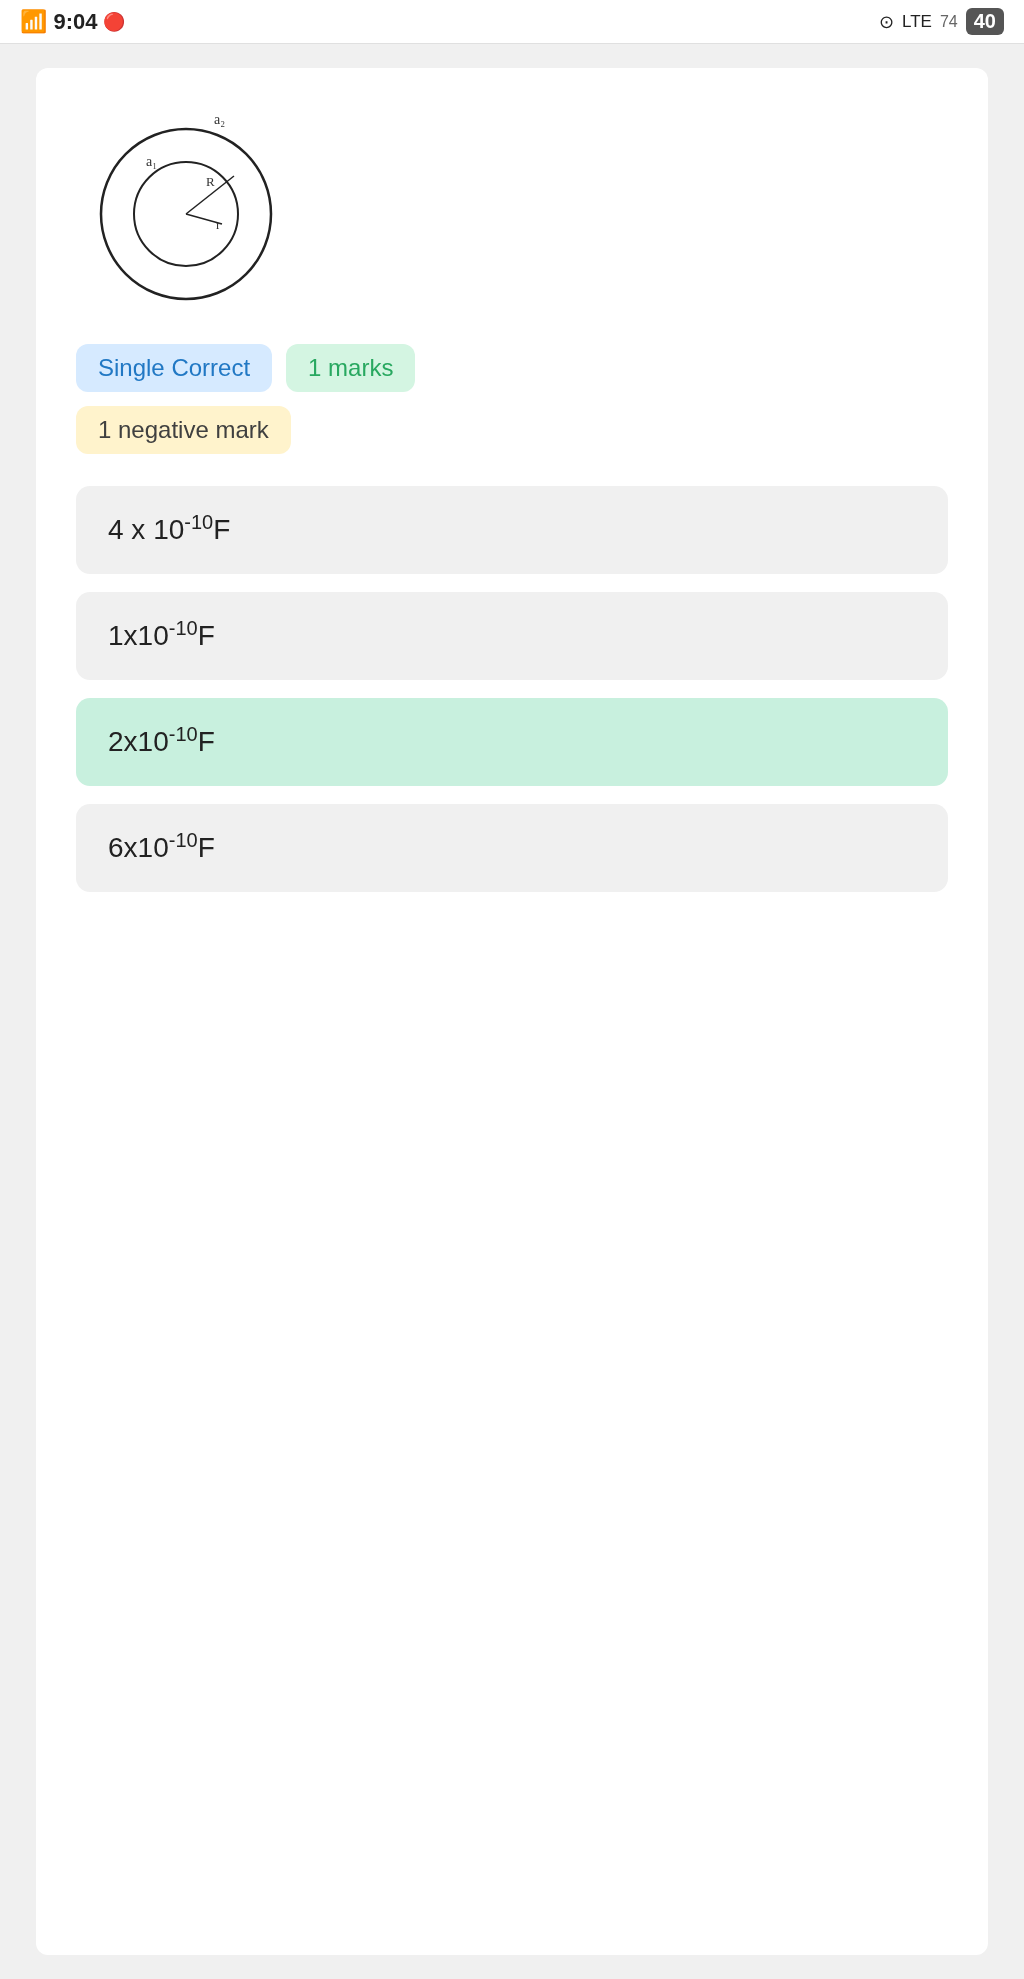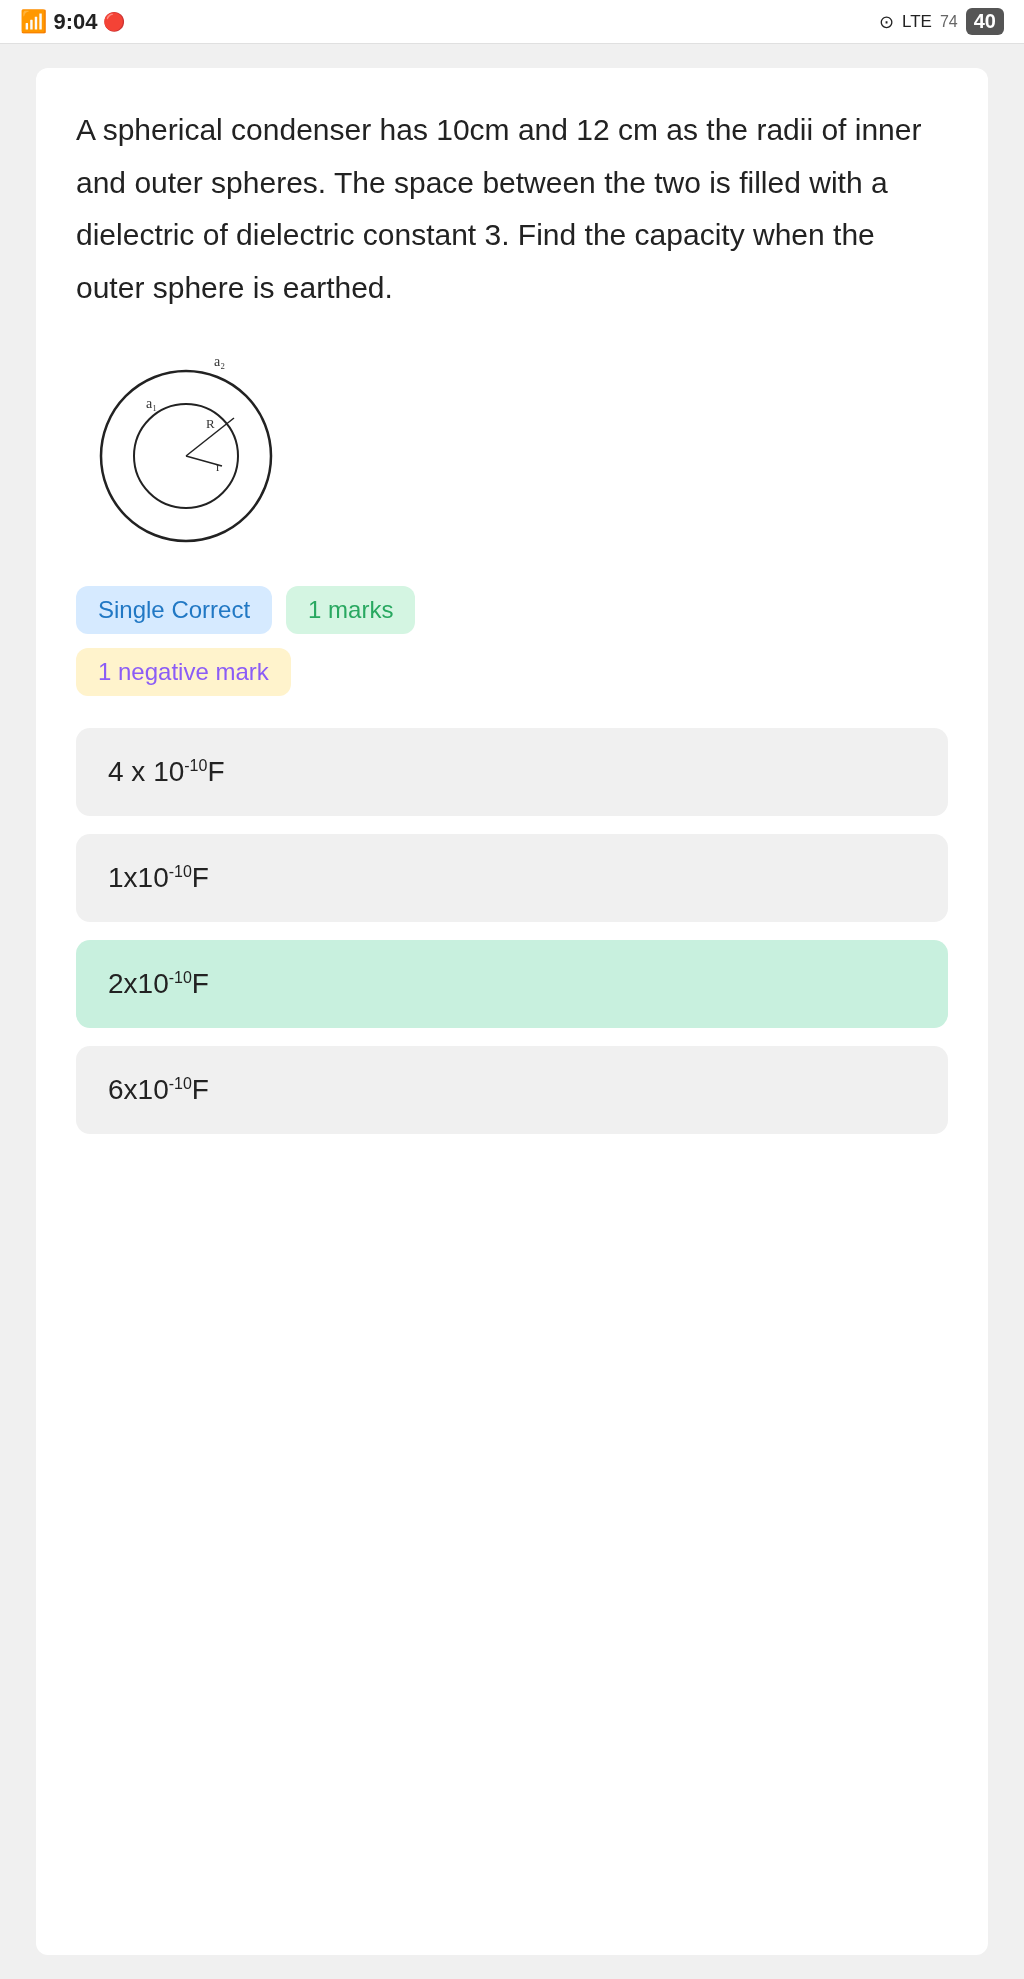--- a/index.html
+++ b/index.html
@@ -96,21 +96,21 @@
     .tag-blue {
       background: #d6eaff;
       color: #2178c4;
     }
     .tag-green {
       background: #d4f5e2;
       color: #28a860;
     }
     .tag-yellow {
       background: #fff3cc;
-      color: #8b5cf6;
+      color: #404040;
     }
 
     
     .options-list {
       margin-top: 32px;
       display: flex;
       flex-direction: column;
       gap: 18px;
     }
     .option-item {
@@ -124,21 +124,21 @@
       gap: 4px;
     }
     .option-item.selected {
       background: #c8f0de;
       text-align: center;
     }
     .option-text {
       font-size: 28px;
     }
     .sup-text {
-      font-size: 16px;
+      font-size: 20px;
       vertical-align: super;
       line-height: 0;
     }
   </style>
 </head>
 <body>
 
 <div class="status-bar">
   <div class="status-left">
     <span>📶</span>
@@ -148,21 +148,20 @@
   <div class="status-right">
     <span>⊙</span>
     <span class="lte-label">LTE</span>
     <span style="font-size:16px; color:#666;">74</span>
     <span class="battery-badge">40</span>
   </div>
 </div>
 
 <div class="card">
 
-  <p class="question-text">A spherical condenser has 10cm and 12 cm as the radii of inner and outer spheres. The space between the two is filled with a dielectric of dielectric constant 3. Find the capacity when the outer sphere is earthed.</p>
 
   <div class="diagram-container">
     <svg width="200" height="200" viewBox="0 0 200 200">
 
       <circle cx="100" cy="110" r="85" fill="none" stroke="#222" stroke-width="2.5"></circle>
 
       <circle cx="100" cy="110" r="52" fill="none" stroke="#222" stroke-width="2"></circle>
 
       <line x1="100" y1="110" x2="148" y2="72" stroke="#222" stroke-width="1.5"></line>
 

